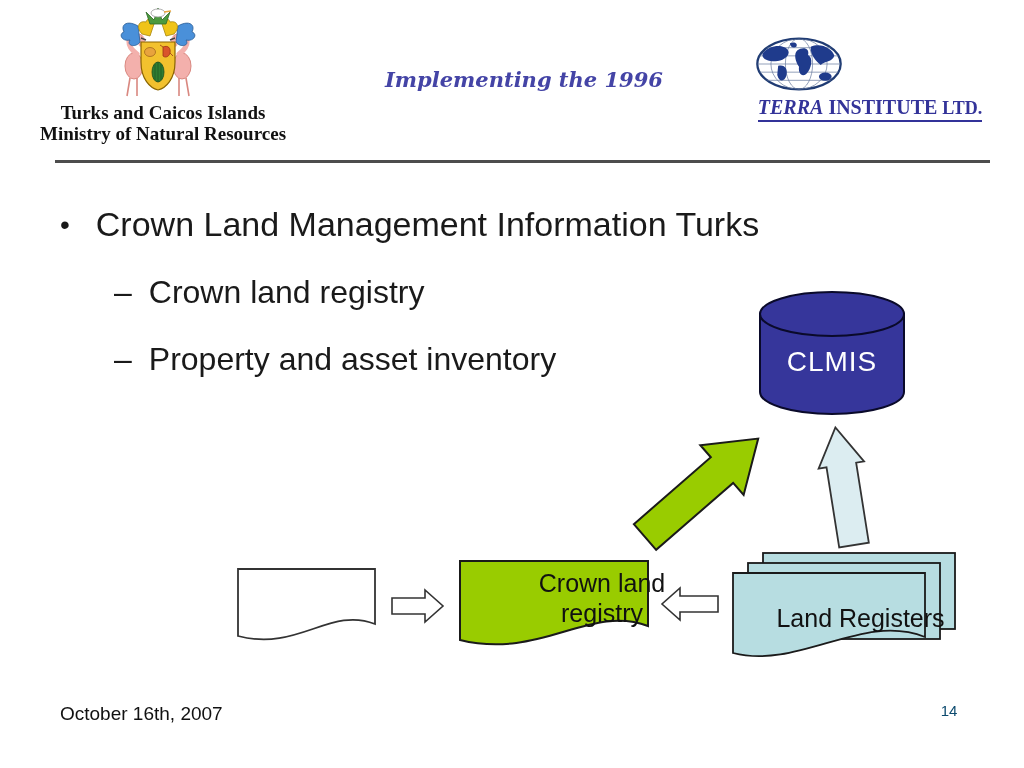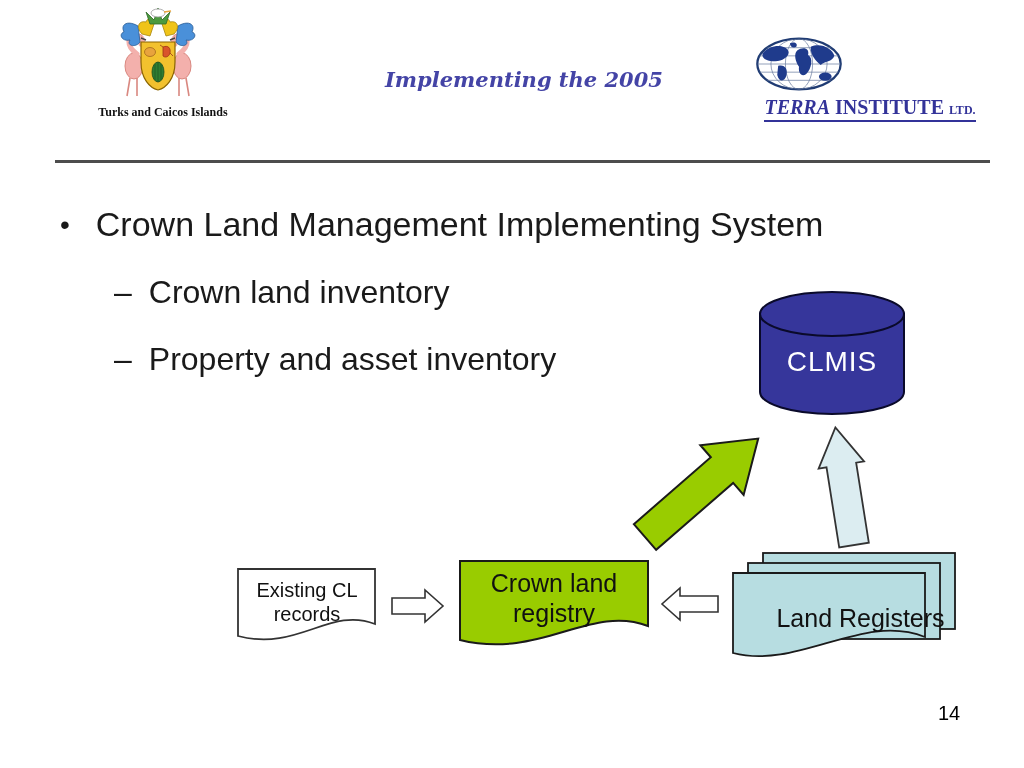--- a/index.html
+++ b/index.html
@@ -2,56 +2,56 @@
 <html><head>
 <meta charset="utf-8">
 <style>
   html,body{margin:0;padding:0;background:#ffffff;}
   #slide{position:relative;width:1024px;height:768px;background:#ffffff;overflow:hidden;
          font-family:"Liberation Sans",sans-serif;color:#1a1a1a;}
 
   
   .crest{position:absolute;left:106px;top:4px;width:104px;height:100px;}
   .ministry{position:absolute;left:28px;top:102px;width:270px;text-align:center;
-            font-family:"Liberation Serif",serif;font-weight:bold;font-size:12px;
+            font-family:"Liberation Serif",serif;font-weight:bold;font-size:19px;
             line-height:21px;color:#111;}
   .slide-title{position:absolute;left:354px;top:68px;width:340px;text-align:center;
                font-family:"DejaVu Serif",serif;font-style:italic;font-weight:bold;}
   .slide-title .t1{font-size:21px;color:#4444A6;line-height:24px;}
   .slide-title .t2{font-size:25px;color:#111;line-height:27px;}
   .globe{position:absolute;left:752px;top:35px;width:94px;height:58px;}
   .terra-text{position:absolute;left:754px;top:96px;width:232px;text-align:center;
               font-family:"Liberation Serif",serif;font-weight:bold;font-size:20px;
               color:#333399;white-space:nowrap;}
   .terra-text .inner{display:inline-block;border-bottom:2px solid #333399;padding-bottom:1px;}
   .terra-text .w1{font-style:italic;}
-  .terra-text .w3{font-size:12px;}
+  .terra-text .w3{font-size:18px;}
   .divider{position:absolute;left:55px;top:160px;width:935px;height:3px;background:#4d4d4d;}
 
   
   .bullet-row{position:absolute;display:flex;align-items:baseline;white-space:nowrap;}
   .bullet-main{left:60px;top:205px;font-size:34px;}
   .bullet-main .mark{font-size:28px;margin-right:26px;position:relative;top:-2px;}
   .bullet-sub{font-size:32px;}
   .bullet-sub .mark{margin-right:17px;}
   .sub1{left:114px;top:274px;}
   .sub2{left:114px;top:341px;}
 
   
   .diagram-svg{position:absolute;left:0;top:0;width:1024px;height:768px;}
   .diagram-label{position:absolute;text-align:center;color:#111;}
   .lbl-clmis{left:760px;top:346px;width:144px;font-size:28px;color:#ffffff;letter-spacing:1px;text-align:center;}
   .lbl-existing{left:240px;top:578px;width:134px;font-size:20px;line-height:24px;}
-  .lbl-inventory{left:460px;top:568px;width:188px;font-size:25px;line-height:30px;}
+  .lbl-inventory{left:460px;top:568px;width:188px;font-size:25px;line-height:30px;padding-left:48px;}
   .lbl-registers{left:768px;top:604px;width:185px;font-size:25px;}
 
   
   .footer-date{position:absolute;left:60px;top:703px;font-size:19px;color:#111;}
   .page-number{position:absolute;left:922px;top:702px;width:54px;text-align:center;
-               font-size:20px;color:#000000;}
+               font-size:15px;color:#0c4a6e;}
 </style>
 </head>
 <body>
 
 <div id="slide">
 
   <svg class="crest" viewBox="0 0 100 100">
 
     <g>
       <path d="M22,74 L19,92 M29,74 L29,92" stroke="#D98880" stroke-width="1.6" fill="none"></path>
@@ -86,24 +86,25 @@
       <path d="M33,38 H67 V58 C67,75 58,84 50,86 C42,84 33,75 33,58 Z" fill="#F2C12E" stroke="#8a6500" stroke-width="1.2"></path>
       <ellipse cx="42" cy="48" rx="5.5" ry="4.5" fill="#E8A33D" stroke="#a5691c" stroke-width="0.8"></ellipse>
       <path d="M55,43 C60,41 63,44 62,49 C61,53 57,54 55,52 Z M55,43 L52,41 M62,49 L65,52" fill="#D9542B" stroke="#9c3415" stroke-width="0.8"></path>
       <ellipse cx="50" cy="68" rx="6" ry="10" fill="#2E7D32" stroke="#1b4d1e" stroke-width="0.8"></ellipse>
       <path d="M47,60 L47,76 M50,58 L50,78 M53,60 L53,76" stroke="#1b4d1e" stroke-width="0.6" fill="none"></path>
     </g>
   </svg>
 
   <div class="ministry">
     <div>Turks and Caicos Islands</div>
+    <div>Ministry of Natural Resources</div>
   </div>
 
   <div class="slide-title">
-    <div class="t1">Implementing the 2005</div>
+    <div class="t1">Implementing the 1996</div>
   </div>
 
   <svg class="globe" viewBox="0 0 100 64">
     <defs>
         <clipPath id="globeclip">
           <ellipse cx="50" cy="32" rx="46" ry="28"></ellipse>
         </clipPath>
       </defs>
     <ellipse cx="50" cy="32" rx="46" ry="28" fill="#ffffff" stroke="#1F3B73" stroke-width="2.5"></ellipse>
     <g clip-path="url(#globeclip)" stroke="#6b7da1" stroke-width="0.8" fill="none">
@@ -130,25 +131,25 @@
       <span class="w1">TERRA</span>
       <span class="w2">INSTITUTE</span>
       <span class="w3">LTD.</span>
     </span>
   </div>
 
   <div class="divider"></div>
 
   <div class="bullet-row bullet-main">
     <span class="mark">•</span>
-    <span>Crown Land Management Implementing System</span>
+    <span>Crown Land Management Information Turks</span>
   </div>
   <div class="bullet-row bullet-sub sub1">
     <span class="mark">–</span>
-    <span>Crown land inventory</span>
+    <span>Crown land registry</span>
   </div>
   <div class="bullet-row bullet-sub sub2">
     <span class="mark">–</span>
     <span>Property and asset inventory</span>
   </div>
 
   <svg class="diagram-svg" viewBox="0 0 1024 768">
 
     <g>
       <path d="M760,314 L760,392 A72,22 0 0 0 904,392 L904,314 Z" fill="#36369B" stroke="#0a0a2a" stroke-width="2"></path>
@@ -177,27 +178,24 @@
 
     <g>
       <rect x="763" y="553" width="192" height="76" fill="#B7DDE1" stroke="#1a1a1a" stroke-width="1.8"></rect>
       <rect x="748" y="563" width="192" height="76" fill="#B7DDE1" stroke="#1a1a1a" stroke-width="1.8"></rect>
       <path d="M733,573 L925,573 L925,637 C862,612 800,670 733,653 Z" fill="#B7DDE1" stroke="#1a1a1a" stroke-width="1.8"></path>
     </g>
   </svg>
 
   <div class="diagram-label lbl-clmis">CLMIS</div>
 
-  <div class="diagram-label lbl-existing">
-    <div>Existing CL</div>
-    <div>records</div>
-  </div>
 
   <div class="diagram-label lbl-inventory">
     <div>Crown land</div>
     <div>registry</div>
   </div>
 
   <div class="diagram-label lbl-registers">Land Registers</div>
 
+  <div class="footer-date">October 16th, 2007</div>
   <div class="page-number">14</div>
 
 </div>
 
 </body></html>

